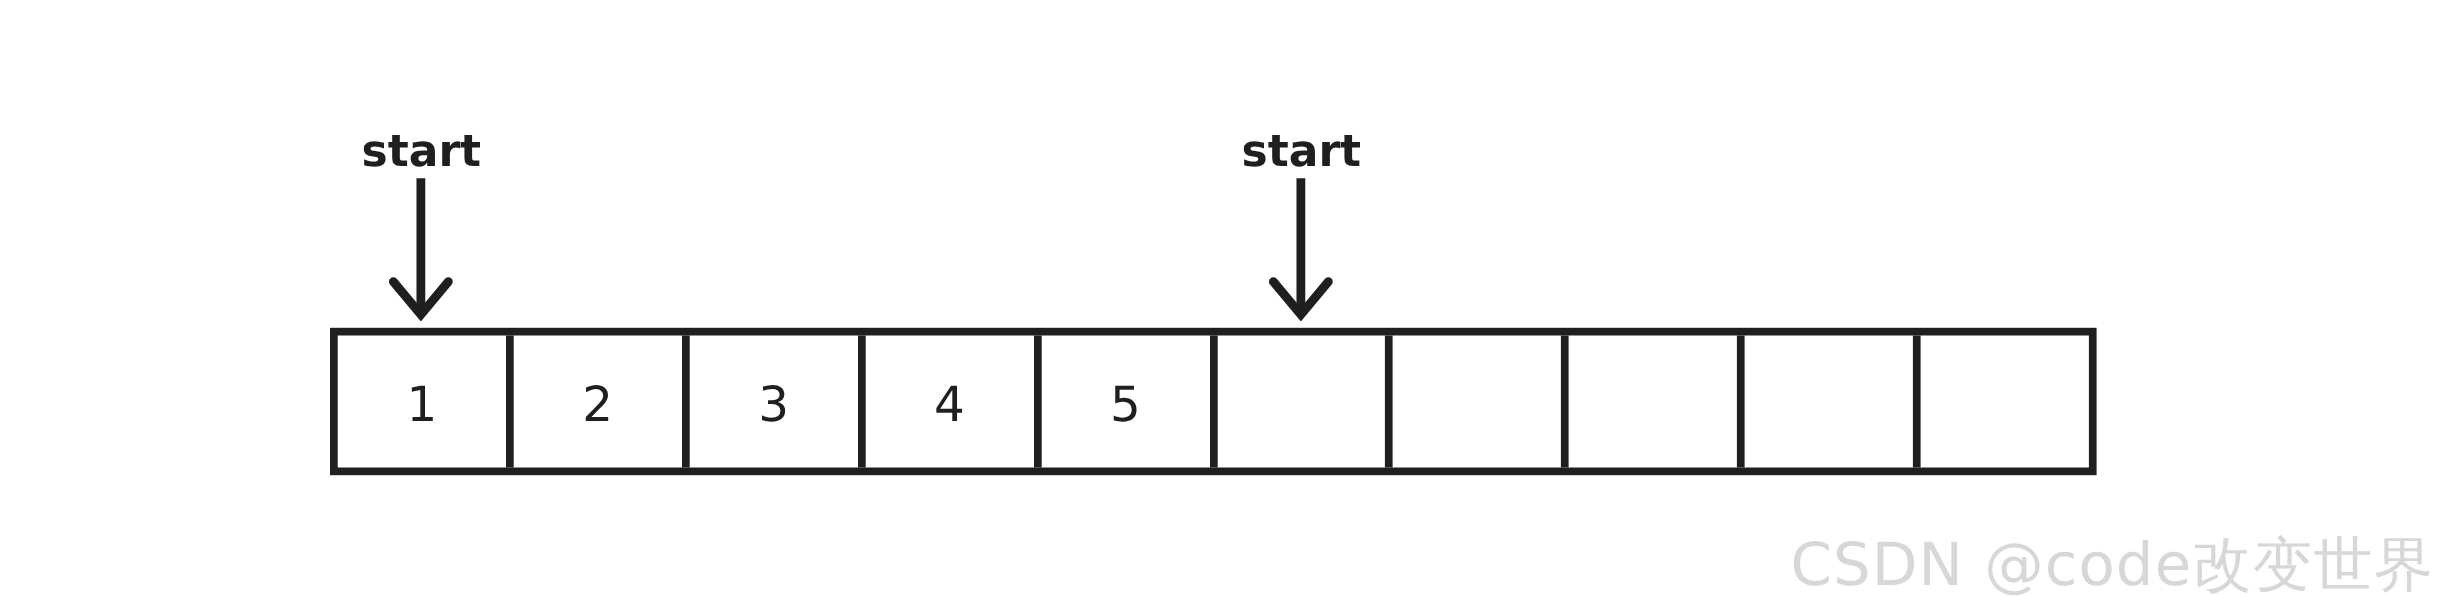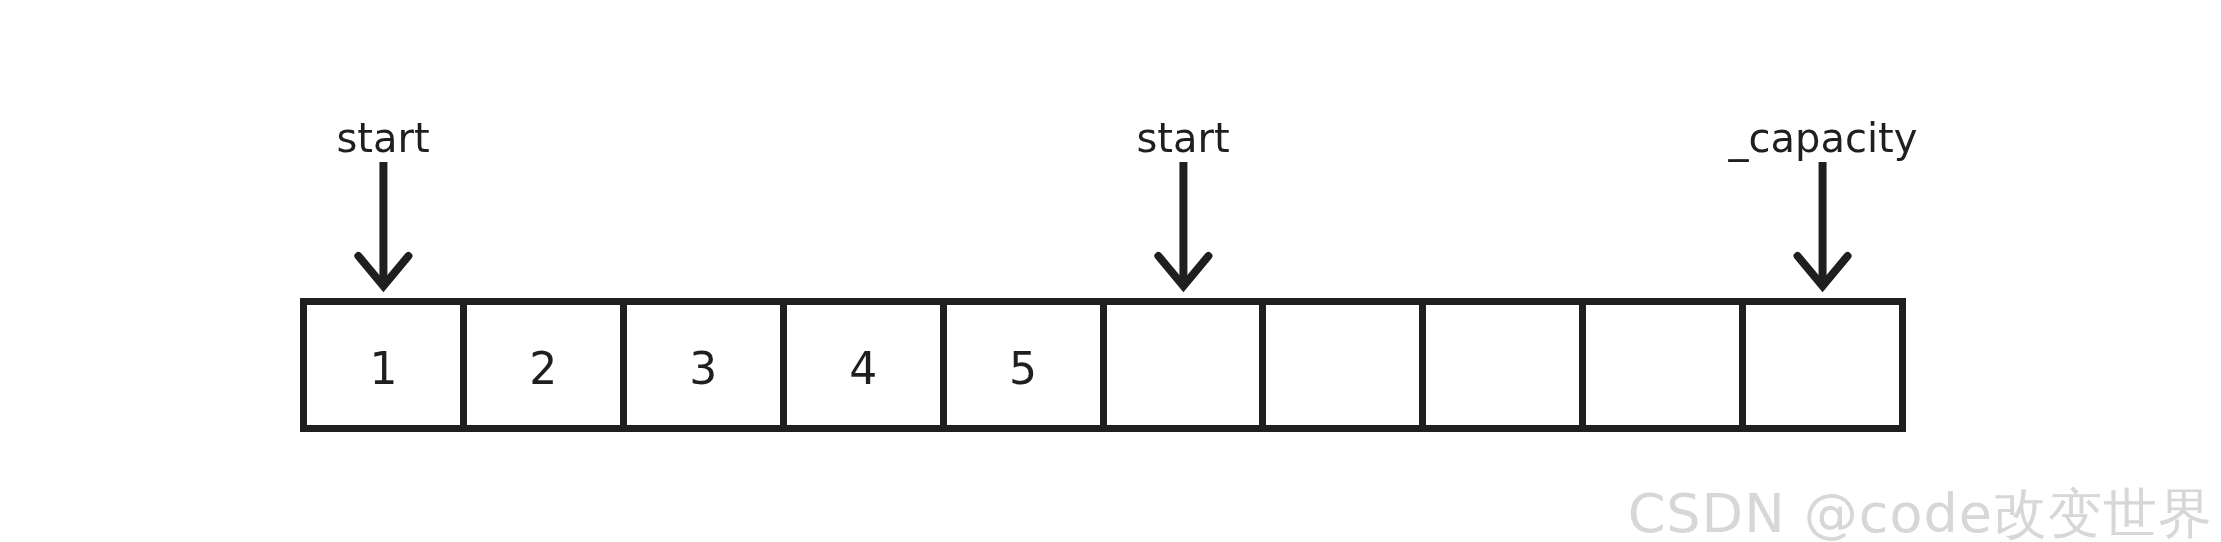--- a/index.html
+++ b/index.html
@@ -43,20 +43,21 @@
 
   
   .pointer {
     position: absolute;
     top: 116px;
     transform: translateX(-50%);
     display: flex;
     flex-direction: column;
     align-items: center;
     gap: 0;
+    font-weight: bold;
   }
   .pointer-label {
     font-size: 40px;
     color: var(--stroke);
     line-height: 1.1;
     white-space: nowrap;
   }
   .arrow-svg { display: block; }
 
   
@@ -84,27 +85,20 @@
   </div>
 
   <div class="pointer" style="left: 1183px;">
     <div class="pointer-label">start</div>
     <svg class="arrow-svg" width="62" height="132" viewBox="0 0 62 132">
       <line x1="31" y1="2" x2="31" y2="126" stroke="#1f1f1f" stroke-width="8"></line>
       <polyline points="6,96 31,126 56,96" fill="none" stroke="#1f1f1f" stroke-width="8" stroke-linecap="round" stroke-linejoin="miter"></polyline>
     </svg>
   </div>
 
-  <div class="pointer" style="left: 1823px;">
-    <div class="pointer-label">_capacity</div>
-    <svg class="arrow-svg" width="62" height="132" viewBox="0 0 62 132">
-      <line x1="31" y1="2" x2="31" y2="126" stroke="#1f1f1f" stroke-width="8"></line>
-      <polyline points="6,96 31,126 56,96" fill="none" stroke="#1f1f1f" stroke-width="8" stroke-linecap="round" stroke-linejoin="miter"></polyline>
-    </svg>
-  </div>
 
   <div class="array-row">
     <div class="cell">1</div>
     <div class="cell">2</div>
     <div class="cell">3</div>
     <div class="cell">4</div>
     <div class="cell">5</div>
     <div class="cell"></div>
     <div class="cell"></div>
     <div class="cell"></div>

